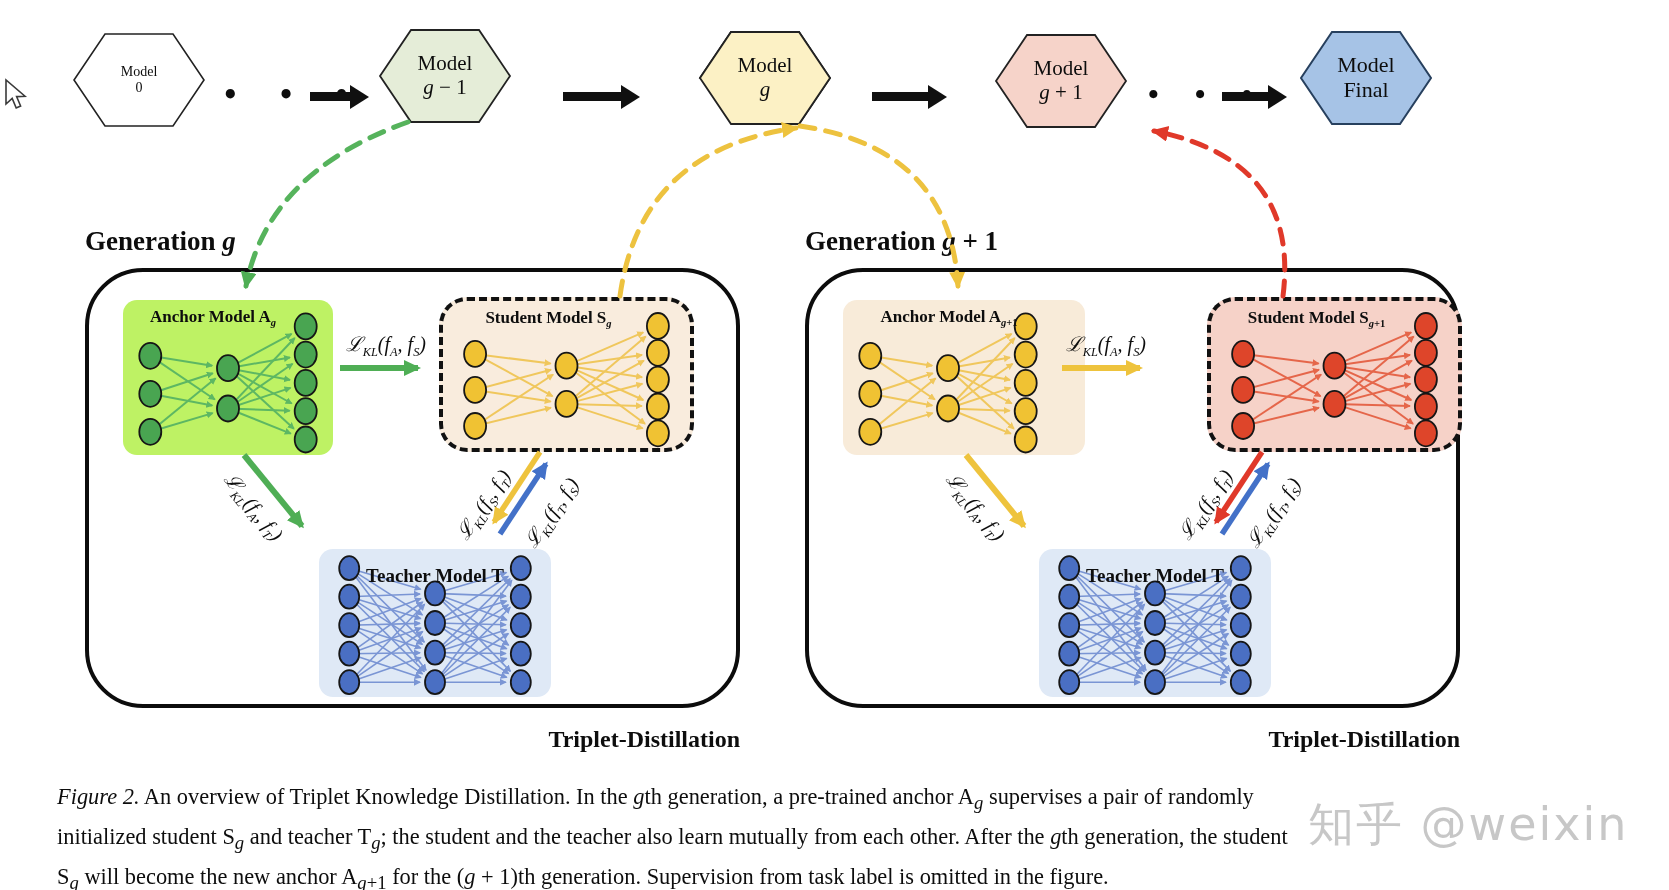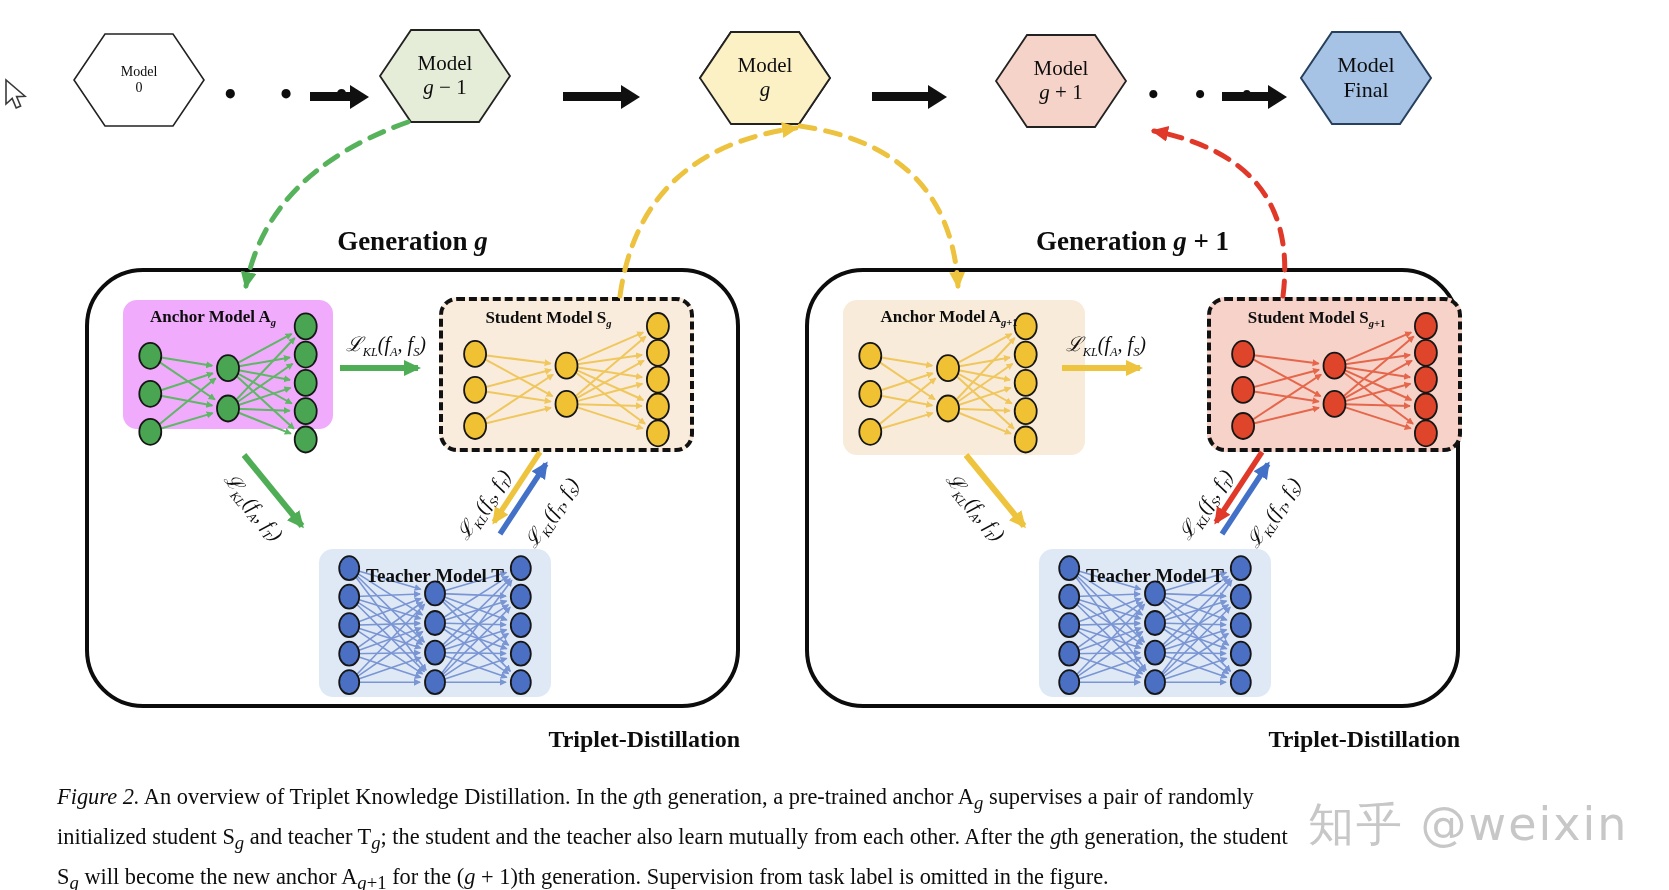--- a/index.html
+++ b/index.html
@@ -12,25 +12,25 @@
   .hex-label{position:absolute;inset:0;display:flex;flex-direction:column;align-items:center;
              justify-content:center;line-height:1.12;font-size:21px;text-align:center;}
   .hex-label.small{font-size:14px;}
   .dots{position:absolute;font-family:"DejaVu Sans",sans-serif;font-size:26px;font-weight:bold;
         letter-spacing:15px;color:#0d0d0d;}
   .chain-arrow{position:absolute;height:9px;background:#101010;}
   .chain-arrow::after{content:"";position:absolute;left:100%;top:50%;transform:translateY(-50%);
         border-left:19px solid #101010;border-top:12px solid transparent;border-bottom:12px solid transparent;}
 
   
-  .gen-title{position:absolute;width:655px;text-align:center;font-weight:bold;font-size:27px;}
+  .gen-title{position:absolute;width:655px;text-align:left;font-weight:bold;font-size:27px;}
   .gen-box{position:absolute;width:655px;height:440px;border:4px solid #0c0c0c;border-radius:58px;box-sizing:border-box;}
   .gen-footer{position:absolute;width:655px;text-align:right;font-weight:bold;font-size:24px;}
   .model-box{position:absolute;border-radius:14px;}
-  .model-box.dashed{border:4px dashed #111;box-sizing:border-box;border-radius:18px;}
+  .model-box.dashed{border:4px dashed #111;box-sizing:border-box;border-radius:28px;}
   .model-box svg.net{position:absolute;left:0;top:0;overflow:visible;}
   .model-label{position:absolute;top:7px;left:0;right:30px;text-align:center;font-weight:bold;
                font-size:17px;white-space:nowrap;z-index:2;}
   .model-label.teacher{left:24px;right:24px;font-size:19px;top:16px;}
   .model-label sub,.loss sub{font-size:0.62em;}
 
   
   .loss{position:absolute;width:148px;text-align:center;font-style:italic;font-size:20px;
         white-space:nowrap;z-index:6;}
   .rot51{transform:rotate(51deg);}
@@ -113,21 +113,21 @@
       <polygon points="33,2 101,2 132,48 101,94 33,94 2,48" stroke="#27405e" stroke-width="2" fill="#a6c3e6"></polygon>
     </svg>
     <div class="hex-label" style="font-size:22px;">
       <span>Model</span>
       <span>Final</span>
     </div>
   </div>
 
   <div class="gen-title" style="left:85px;top:226px;">Generation <em>g</em></div>
   <div class="gen-box" style="left:85px;top:268px;">
-    <div class="model-box" style="left:34px;top:28px;width:210px;height:129px;background:#f0abfc;">
+    <div class="model-box" style="left:34px;top:28px;width:210px;height:155px;background:#bef264;">
       <div class="model-label">Anchor Model A<sub><em>g</em></sub></div>
       <svg class="net" width="210" height="155" viewBox="0 0 210 155">
           <line x1="27.3" y1="55.8" x2="89.2" y2="65.7" stroke="#5db763" stroke-width="2" marker-end="url(#m-green)"></line>
           <line x1="27.3" y1="55.8" x2="91.8" y2="99.5" stroke="#5db763" stroke-width="2" marker-end="url(#m-green)"></line>
           <line x1="27.3" y1="93.8" x2="89.8" y2="73.2" stroke="#5db763" stroke-width="2" marker-end="url(#m-green)"></line>
           <line x1="27.3" y1="93.8" x2="89.3" y2="105.5" stroke="#5db763" stroke-width="2" marker-end="url(#m-green)"></line>
           <line x1="27.3" y1="131.8" x2="92.6" y2="78.3" stroke="#5db763" stroke-width="2" marker-end="url(#m-green)"></line>
           <line x1="27.3" y1="131.8" x2="89.7" y2="113.1" stroke="#5db763" stroke-width="2" marker-end="url(#m-green)"></line>
           <line x1="105.0" y1="68.2" x2="168.6" y2="33.9" stroke="#5db763" stroke-width="2" marker-end="url(#m-green)"></line>
           <line x1="105.0" y1="68.2" x2="166.9" y2="57.4" stroke="#5db763" stroke-width="2" marker-end="url(#m-green)"></line>

